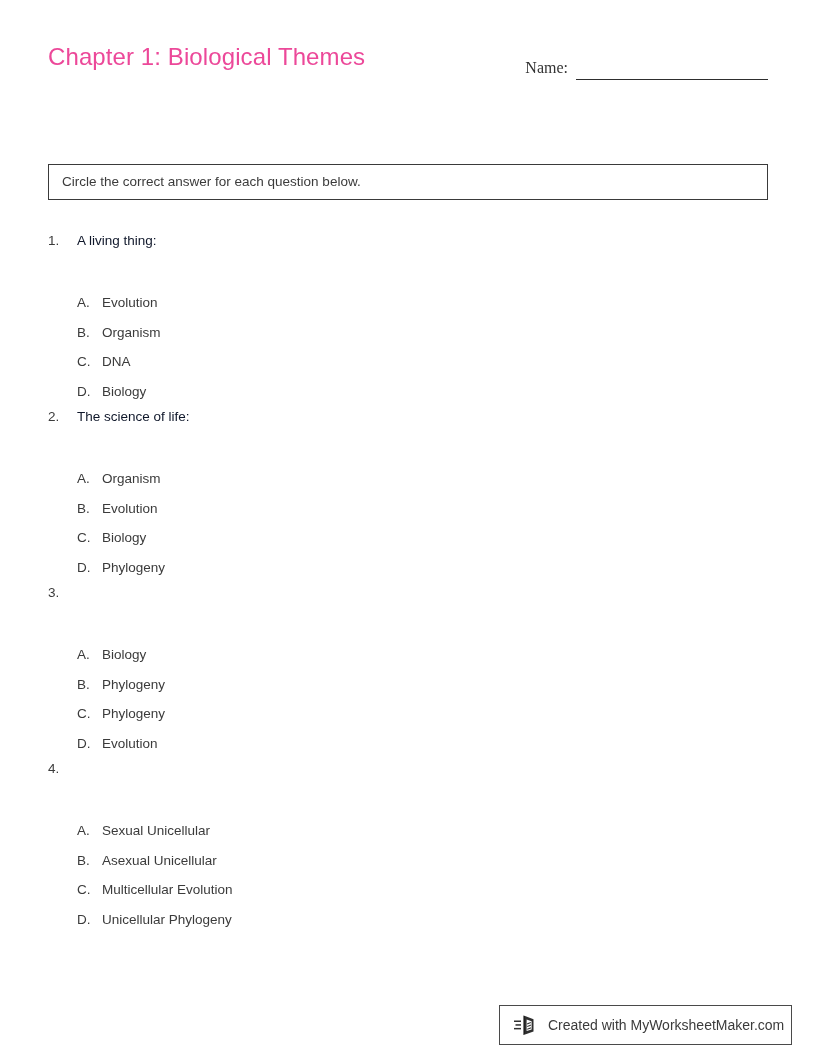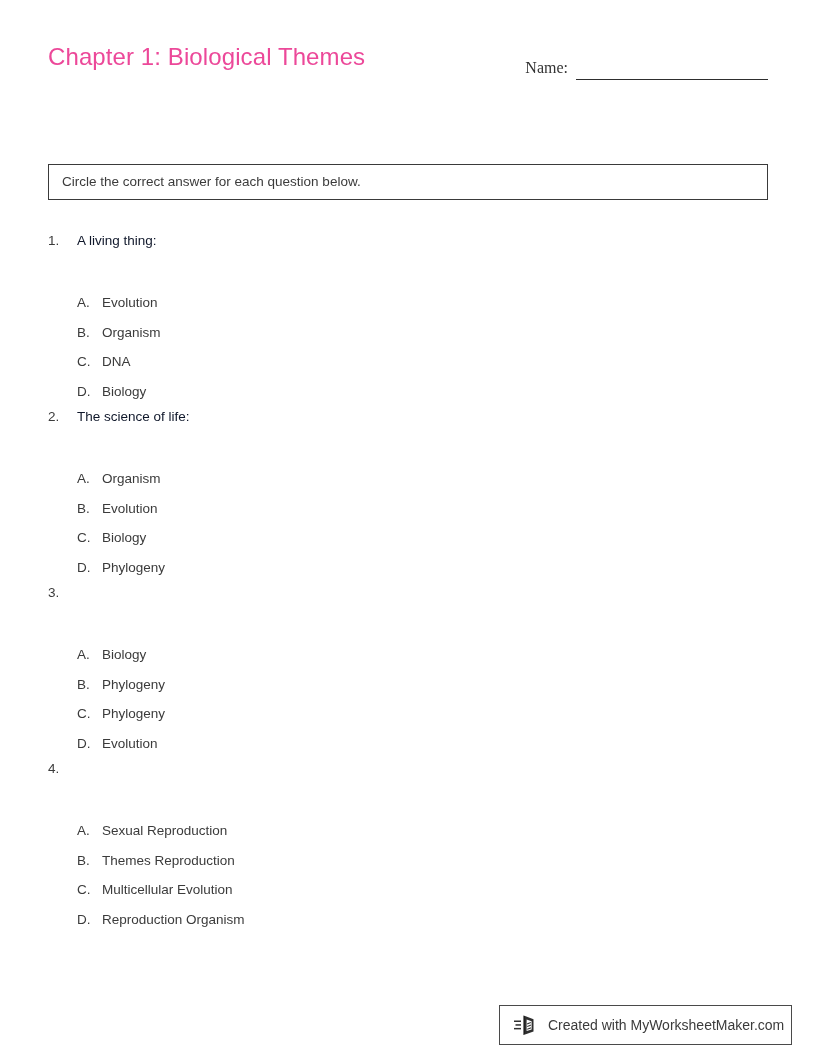--- a/index.html
+++ b/index.html
@@ -262,33 +262,33 @@
       </div>
     </div>
 
     <div class="question-block">
       <div class="question-line">
         <div class="question-number">4.</div>
       </div>
       <div class="options">
         <div class="option-row">
           <div class="option-letter">A.</div>
-          <div class="option-text">Sexual Reproduction</div>
+          <div class="option-text">Sexual Unicellular</div>
         </div>
         <div class="option-row">
           <div class="option-letter">B.</div>
-          <div class="option-text">Themes Reproduction</div>
+          <div class="option-text">Asexual Unicellular</div>
         </div>
         <div class="option-row">
           <div class="option-letter">C.</div>
           <div class="option-text">Multicellular Evolution</div>
         </div>
         <div class="option-row">
           <div class="option-letter">D.</div>
-          <div class="option-text">Reproduction Organism</div>
+          <div class="option-text">Unicellular Phylogeny</div>
         </div>
       </div>
     </div>
 
   </div>
 
   <div class="footer-badge">
     <svg class="badge-logo" viewBox="0 0 26 22" aria-hidden="true">
       <g fill="#2f2f2f">
         <rect x="0" y="6.5" width="7" height="1.5"></rect>

